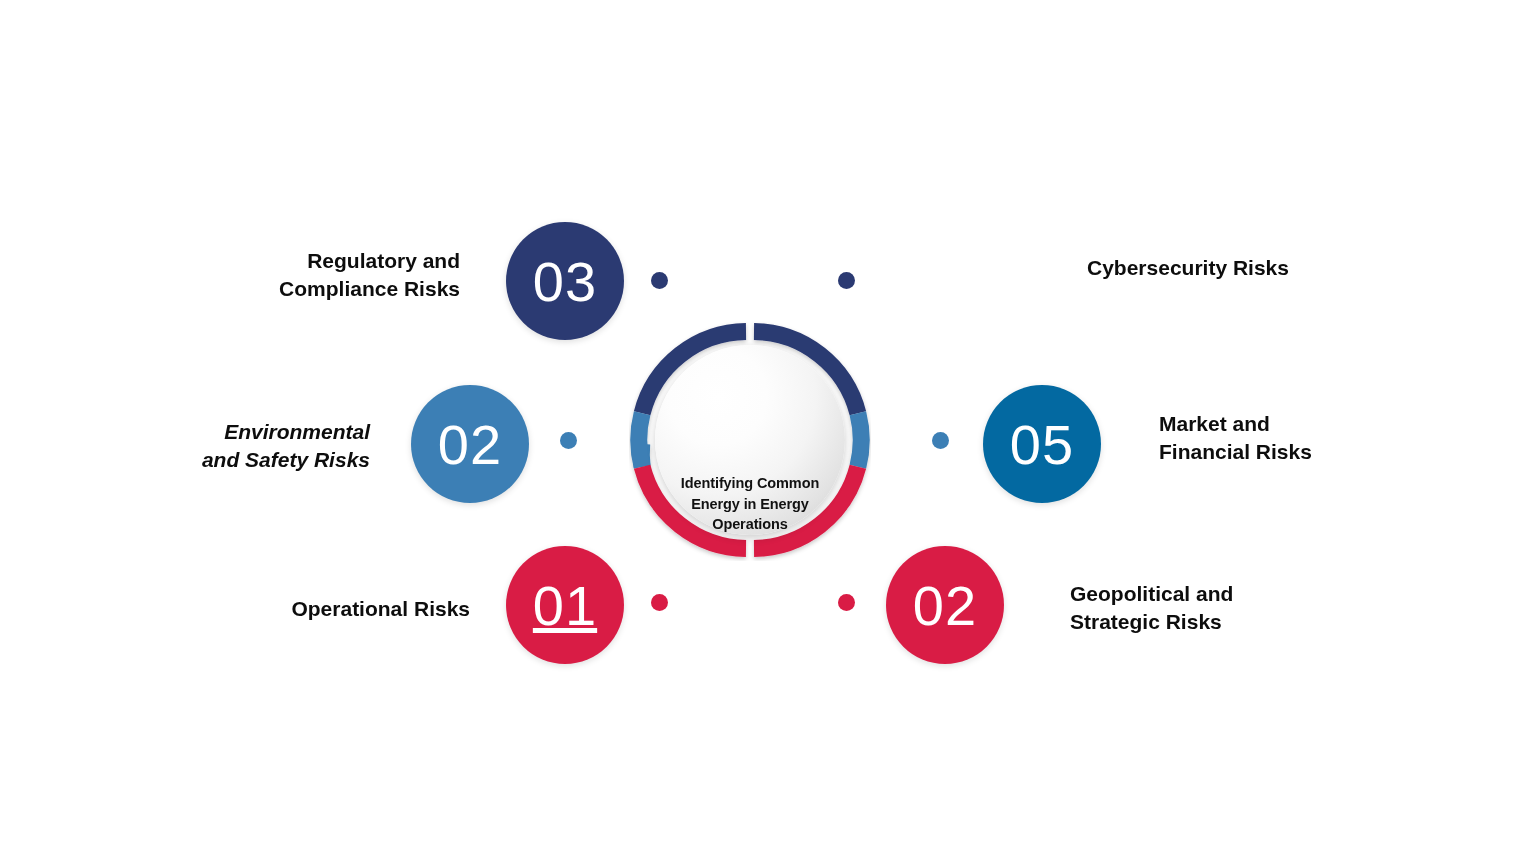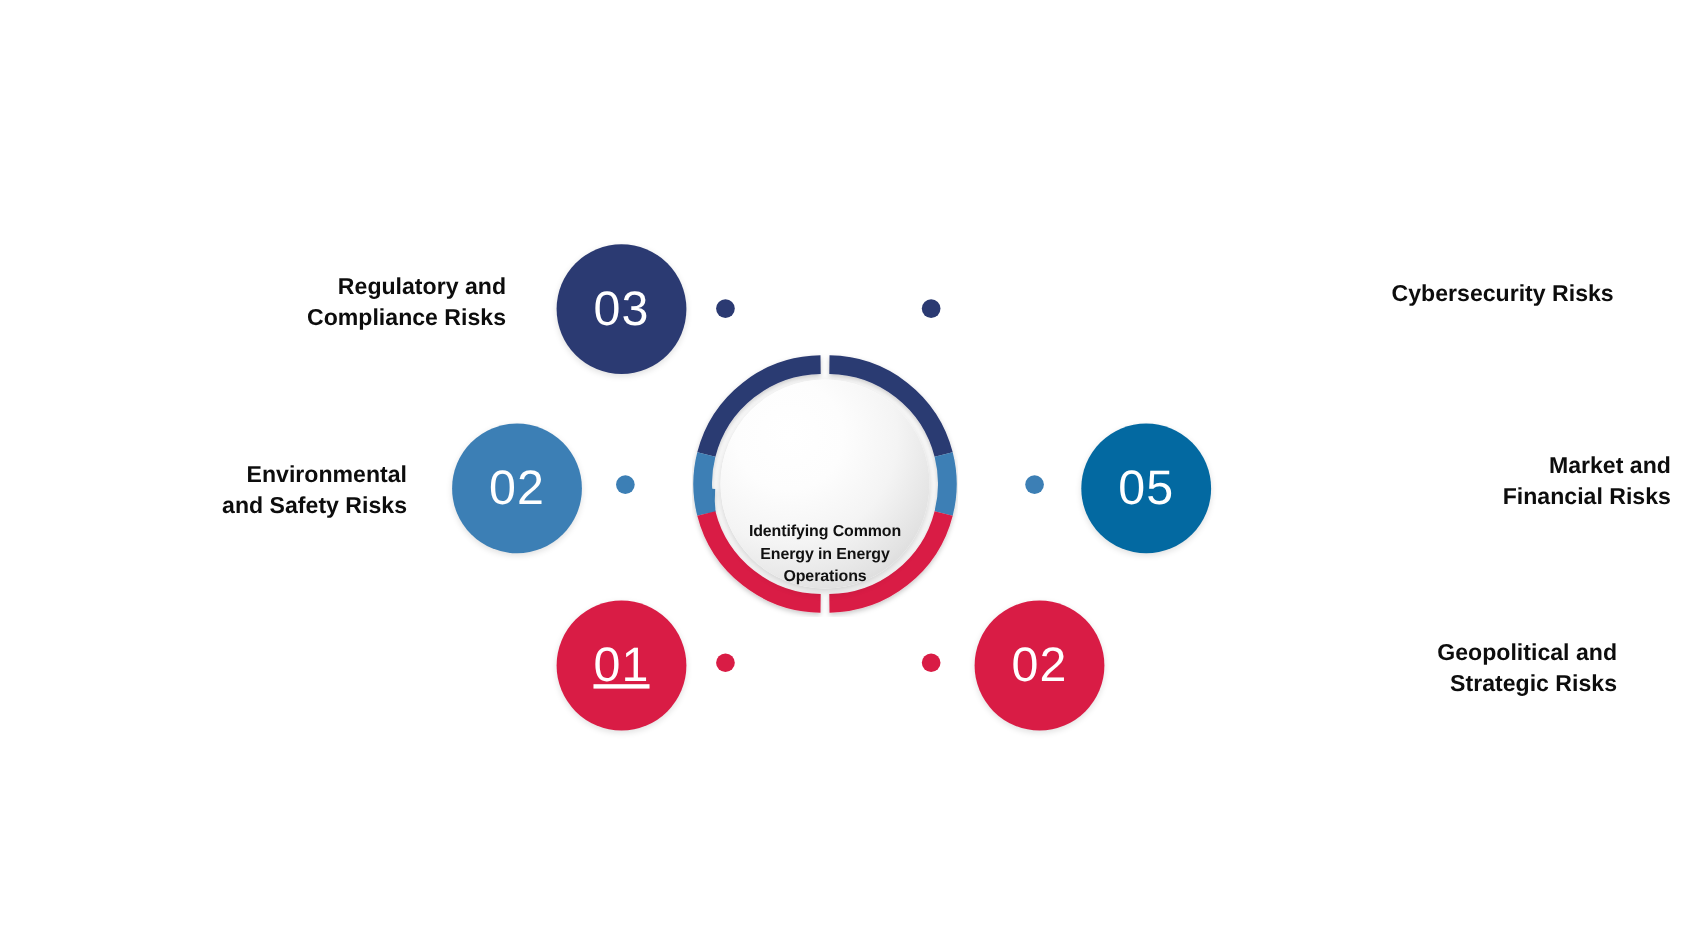--- a/index.html
+++ b/index.html
@@ -69,21 +69,21 @@
   
   .bubble {
     position: absolute;
     width: 118px;
     height: 118px;
     border-radius: 50%;
     display: flex;
     align-items: center;
     justify-content: center;
     color: #ffffff;
-    font-size: 44px;
+    font-size: 56px;
     font-weight: 300;
     letter-spacing: 1px;
     box-shadow: 0 2px 6px rgba(0,0,0,0.13);
   }
 
   
   .dot {
     position: absolute;
     width: 17px;
     height: 17px;
@@ -93,21 +93,21 @@
   
   .label {
     position: absolute;
     font-size: 21px;
     font-weight: 600;
     color: #0d0d0d;
     line-height: 1.32;
     white-space: pre-line;
   }
   .label.left  { text-align: right; }
-  .label.right { text-align: right; }
+  .label.right { text-align: left; }
 </style>
 </head>
 <body>
 
 <div id="stage">
 
   <div class="hub">
 
     <svg class="hub-ring" viewBox="0 0 242 242">
       <defs>
@@ -167,23 +167,24 @@
 
   <div class="dot" style="left:560px; top:432px; background:#3c7fb5;"></div>
   <div class="dot" style="left:932px; top:432px; background:#3c7fb5;"></div>
 
   <div class="dot" style="left:651px; top:594px; background:#d91c45;"></div>
   <div class="dot" style="left:838px; top:594px; background:#d91c45;"></div>
 
   <div class="label left" style="left:100px; top:247px; width:360px;">Regulatory and
 Compliance Risks</div>
 
-  <div class="label left" style="left:30px; top:418px; width:340px;">Environmental
+  <div class="label left" style="left:30px; top:418px; width:340px;font-style:italic;">Environmental
 and Safety Risks</div>
 
+  <div class="label left" style="left:120px; top:595px; width:350px;">Operational Risks</div>
 
   <div class="label right" style="left:1087px; top:254px; width:380px;">Cybersecurity Risks</div>
 
   <div class="label right" style="left:1159px; top:410px; width:360px;">Market and
 Financial Risks</div>
 
   <div class="label right" style="left:1070px; top:580px; width:400px;">Geopolitical and
 Strategic Risks</div>
 
 </div>

